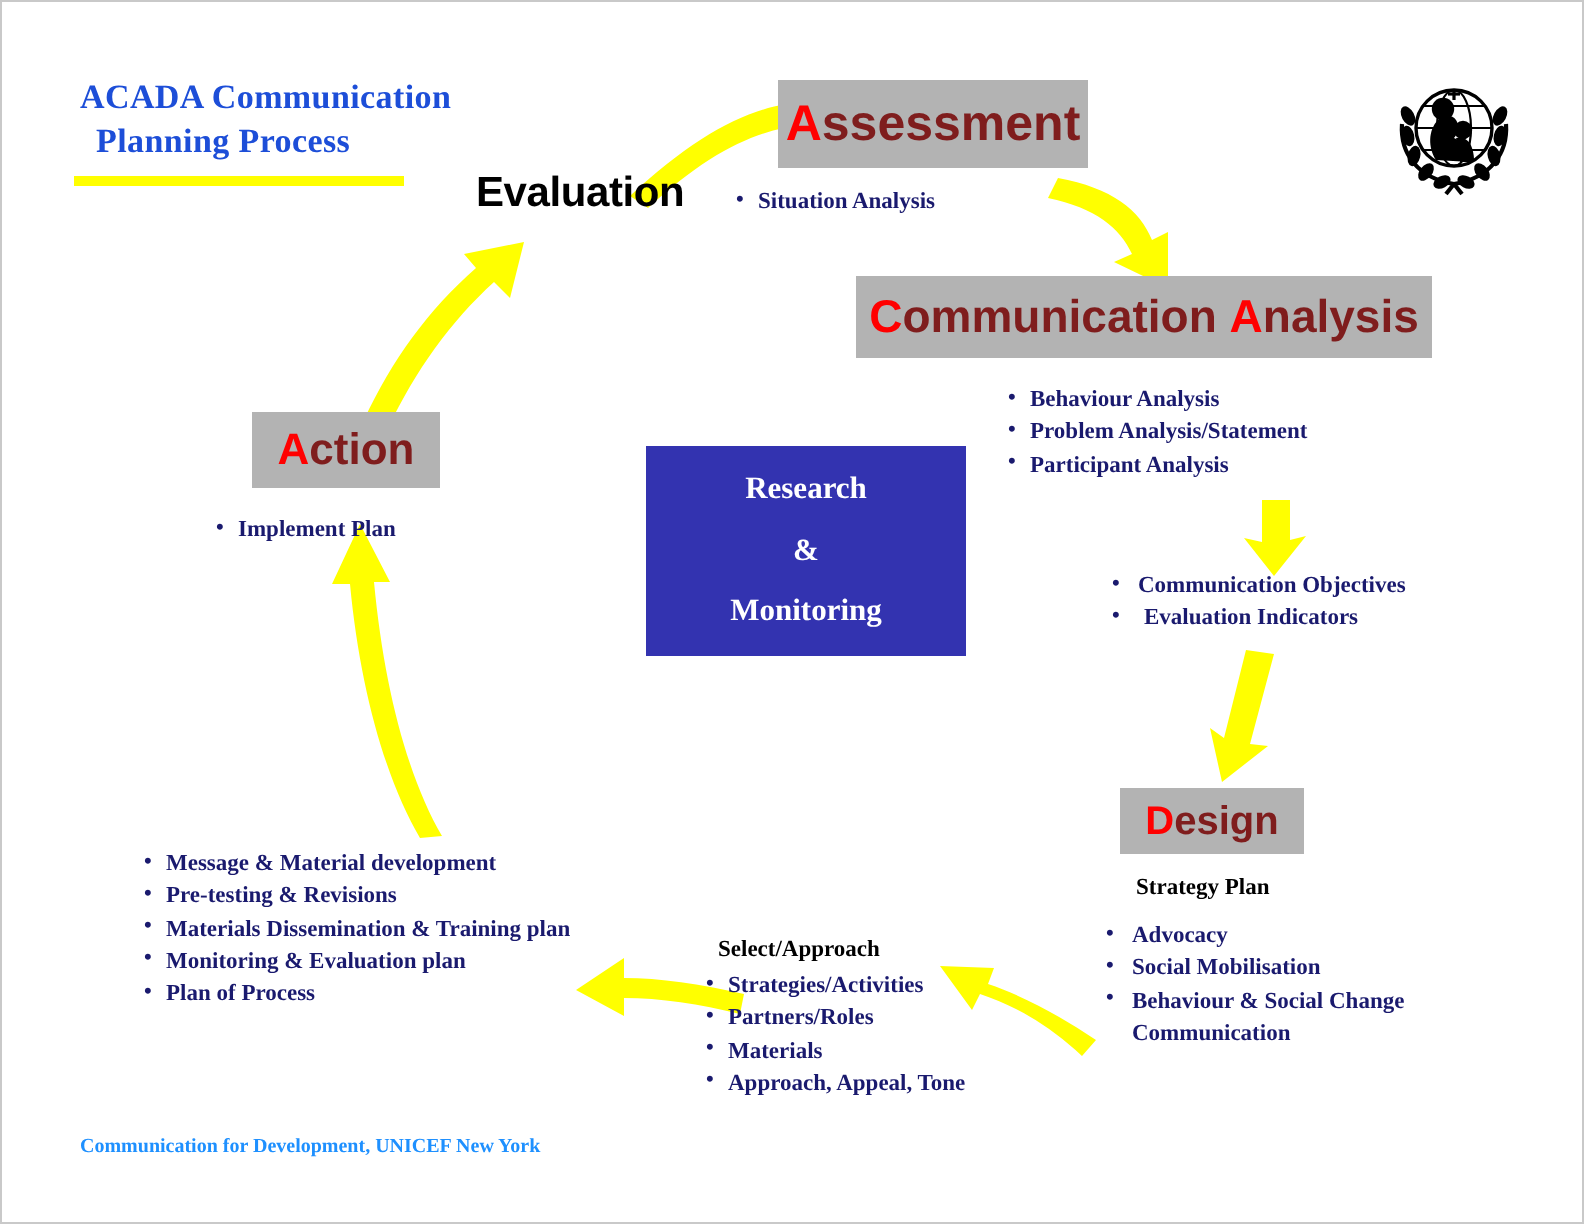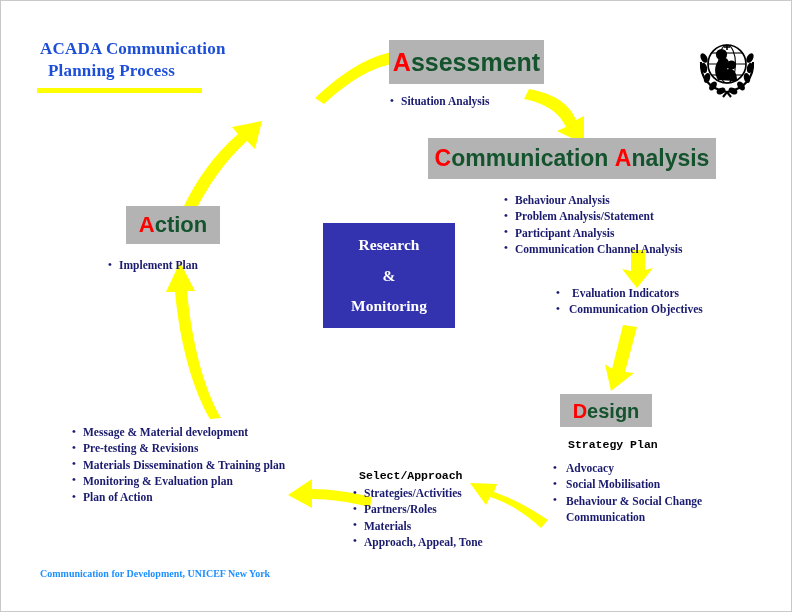--- a/index.html
+++ b/index.html
@@ -43,21 +43,21 @@
     background: #b3b3b3;
     display: flex;
     align-items: center;
     justify-content: center;
     font-family: "Liberation Sans", "DejaVu Sans", sans-serif;
     font-weight: bold;
     line-height: 1;
     white-space: nowrap;
   }
   .stage-box .cap { color: #ff0000; }
-  .stage-box .rest { color: #14532d; }
+  .stage-box .rest { color: #7f1d1d; }
 
   
   .eval-label {
     font-family: "Liberation Sans", "DejaVu Sans", sans-serif;
     font-weight: bold;
     font-size: 21px;
     color: #000000;
     white-space: nowrap;
     letter-spacing: -0.2px;
   }
@@ -81,21 +81,21 @@
     left: 0;
     top: -0.5px;
     color: #1a1a6e;
     font-size: 11px;
   }
   .blist li.nobullet { padding-left: 11px; }
   .blist li.nobullet::before { content: ""; }
   .blist.wide li { padding-left: 13px; }
 
   .plain-head {
-    font-family: Liberation Mono, monospace;
+    font-family: Liberation Serif, serif;
     font-weight: bold;
     font-size: 11.5px;
     color: #000000;
     white-space: nowrap;
   }
 
   
   .research-box {
     background: #3333b0;
     display: flex;
@@ -176,20 +176,21 @@
                           L247,141 C225,161 208,185 194,214 Z"></path>
     </g>
   </svg>
 
   <div class="abs title" style="left:40px; top:38px;">
     <div>ACADA Communication</div>
     <div style="padding-left:8px;">Planning Process</div>
   </div>
   <div class="abs title-rule" style="left:37px; top:88px; width:165px;"></div>
 
+  <div class="abs eval-label" style="left:238px; top:85px;">Evaluation</div>
 
   <svg id="logo-svg" class="abs" style="left:697px; top:36px;" width="60" height="62" viewBox="0 0 60 62">
 
     <g fill="none" stroke="#000000" stroke-width="2.1">
       <path d="M30,56 C12,53 3,41 4,26"></path>
       <path d="M30,56 C48,53 57,41 56,26"></path>
       <path d="M30,56 L26,61"></path>
       <path d="M30,56 L34,61"></path>
     </g>
     <g fill="#000000">
@@ -226,42 +227,41 @@
     <g stroke="#000000" stroke-width="1.6" fill="none">
       <path d="M30,9 V14"></path>
       <path d="M27,11 H33"></path>
     </g>
   </svg>
 
   <div class="abs stage-box" style="left:389px; top:40px; width:155px; height:44px; font-size:25px;">
     <span class="cap">A</span>
       <span class="rest">ssessment</span>
   </div>
-  <ul class="abs blist" style="left:390px; top:93px;text-align:center;">
+  <ul class="abs blist" style="left:368px; top:93px;text-align:center;">
     <li>Situation Analysis</li>
   </ul>
 
   <div class="abs stage-box" style="left:428px; top:138px; width:288px; height:41px; font-size:23px;">
     <span class="cap">C</span>
       <span class="rest">ommunication</span>
       <span class="rest">&nbsp;</span>
       <span class="cap">A</span>
       <span class="rest">nalysis</span>
   </div>
 
   <ul class="abs blist" style="left:504px; top:192px;">
     <li>Behaviour Analysis</li>
     <li>Problem Analysis/Statement</li>
     <li>Participant Analysis</li>
-    <li>Communication Channel Analysis</li>
   </ul>
 
   <ul class="abs blist wide" style="left:556px; top:285px;">
+    <li>Communication Objectives</li>
     <li style="padding-left:16px;">Evaluation Indicators</li>
-    <li>Communication Objectives</li>
   </ul>
 
   <div class="abs stage-box" style="left:560px; top:394px; width:92px; height:33px; font-size:20px;">
     <span class="cap">D</span>
       <span class="rest">esign</span>
   </div>
   <div class="abs plain-head" style="left:568px; top:438px;">Strategy Plan</div>
   <ul class="abs blist wide" style="left:553px; top:460px;">
     <li>Advocacy</li>
     <li>Social Mobilisation</li>
@@ -283,24 +283,24 @@
   </div>
   <ul class="abs blist" style="left:108px; top:257px;">
     <li>Implement Plan</li>
   </ul>
 
   <ul class="abs blist" style="left:72px; top:424px;">
     <li>Message &amp; Material development</li>
     <li>Pre-testing &amp; Revisions</li>
     <li>Materials Dissemination &amp; Training plan</li>
     <li>Monitoring &amp; Evaluation plan</li>
-    <li>Plan of Action</li>
-  </ul>
-
-  <div class="abs research-box" style="left:323px; top:223px; width:132px; height:105px;">
+    <li>Plan of Process</li>
+  </ul>
+
+  <div class="abs research-box" style="left:323px; top:223px; width:160px; height:105px;">
     <div>Research</div>
     <div>&amp;</div>
     <div>Monitoring</div>
   </div>
 
   <div class="abs footer" style="left:40px; top:568px;">Communication for Development, UNICEF New York</div>
 
 </div>
 
 </body></html>

